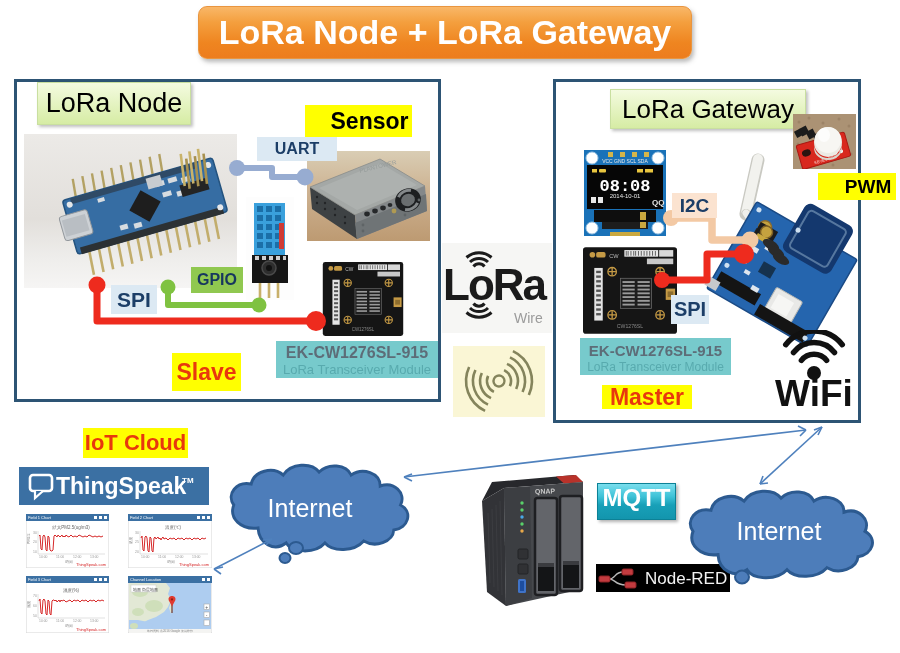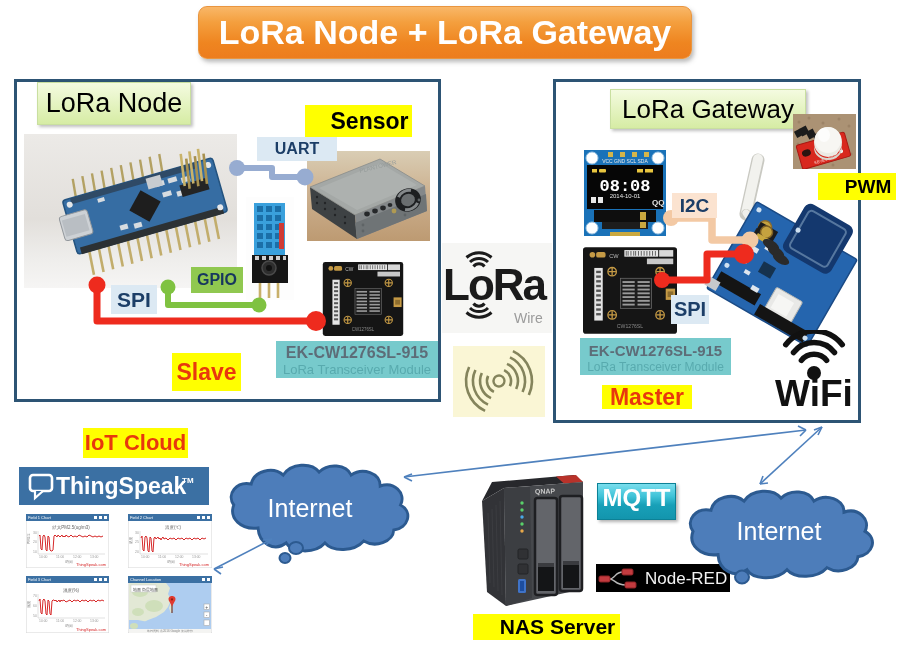--- a/index.html
+++ b/index.html
@@ -538,21 +538,20 @@
 <div class="ylabel" style="left:305px;top:105px;width:85px;height:32px;font-size:23px;">Sensor</div>
 <div class="blabel" style="left:257px;top:137px;width:80px;height:24px;font-size:16px;">UART</div>
 <div class="abs" style="left:191px;top:267px;width:52px;height:26px;background:#90c850;color:#17375e;font-weight:bold;font-size:16px;display:flex;align-items:center;justify-content:center;">GPIO</div>
 <div class="blabel" style="left:111px;top:285px;width:46px;height:29px;font-size:21px;">SPI</div>
 <div class="rlabel" style="left:172px;top:353px;width:69px;height:38px;font-size:23px;">Slave</div>
 <div class="abs" style="left:672px;top:193px;width:45px;height:25px;background:#fbe3d0;color:#1c3e67;font-weight:bold;font-size:19px;display:flex;align-items:center;justify-content:center;">I2C</div>
 <div class="blabel" style="left:671px;top:295px;width:38px;height:29px;font-size:20px;">SPI</div>
 <div class="ylabel" style="left:794px;top:173px;width:56px;height:27px;font-size:19px;margin-left:24px;">PWM</div>
 <div class="rlabel" style="left:602px;top:385px;width:90px;height:24px;font-size:23px;">Master</div>
 <div class="rlabel" style="left:59px;top:428px;width:105px;height:30px;font-size:22px;margin-left:24px;">IoT Cloud</div>
-<div class="ylabel" style="left:473px;top:614px;width:125px;height:26px;font-size:21px;">NAS Server</div>
 
 <div class="abs" style="left:597px;top:483px;width:77px;height:35px;background:linear-gradient(#7adeed 0%,#3fc3d8 35%,#18a0b8 60%,#1395ad 100%);border:1px solid #0c8196;box-shadow:2px 2px 3px rgba(0,0,0,0.3);display:flex;justify-content:center;">
   <span style="color:#fff;font-weight:bold;font-size:24px;">MQTT</span>
 </div>
 
 <div class="abs" style="left:596px;top:564px;width:134px;height:28px;background:#000;"></div>
 <svg class="abs" style="left:596px;top:564px;" width="134" height="28" viewBox="0 0 134 28">
   <g stroke="#b8b8b8" stroke-width="1.4" fill="none">
     <path d="M13,15 C20,15 18,8 27,8"></path>
     <path d="M13,15 C20,15 18,21 30,21"></path>

